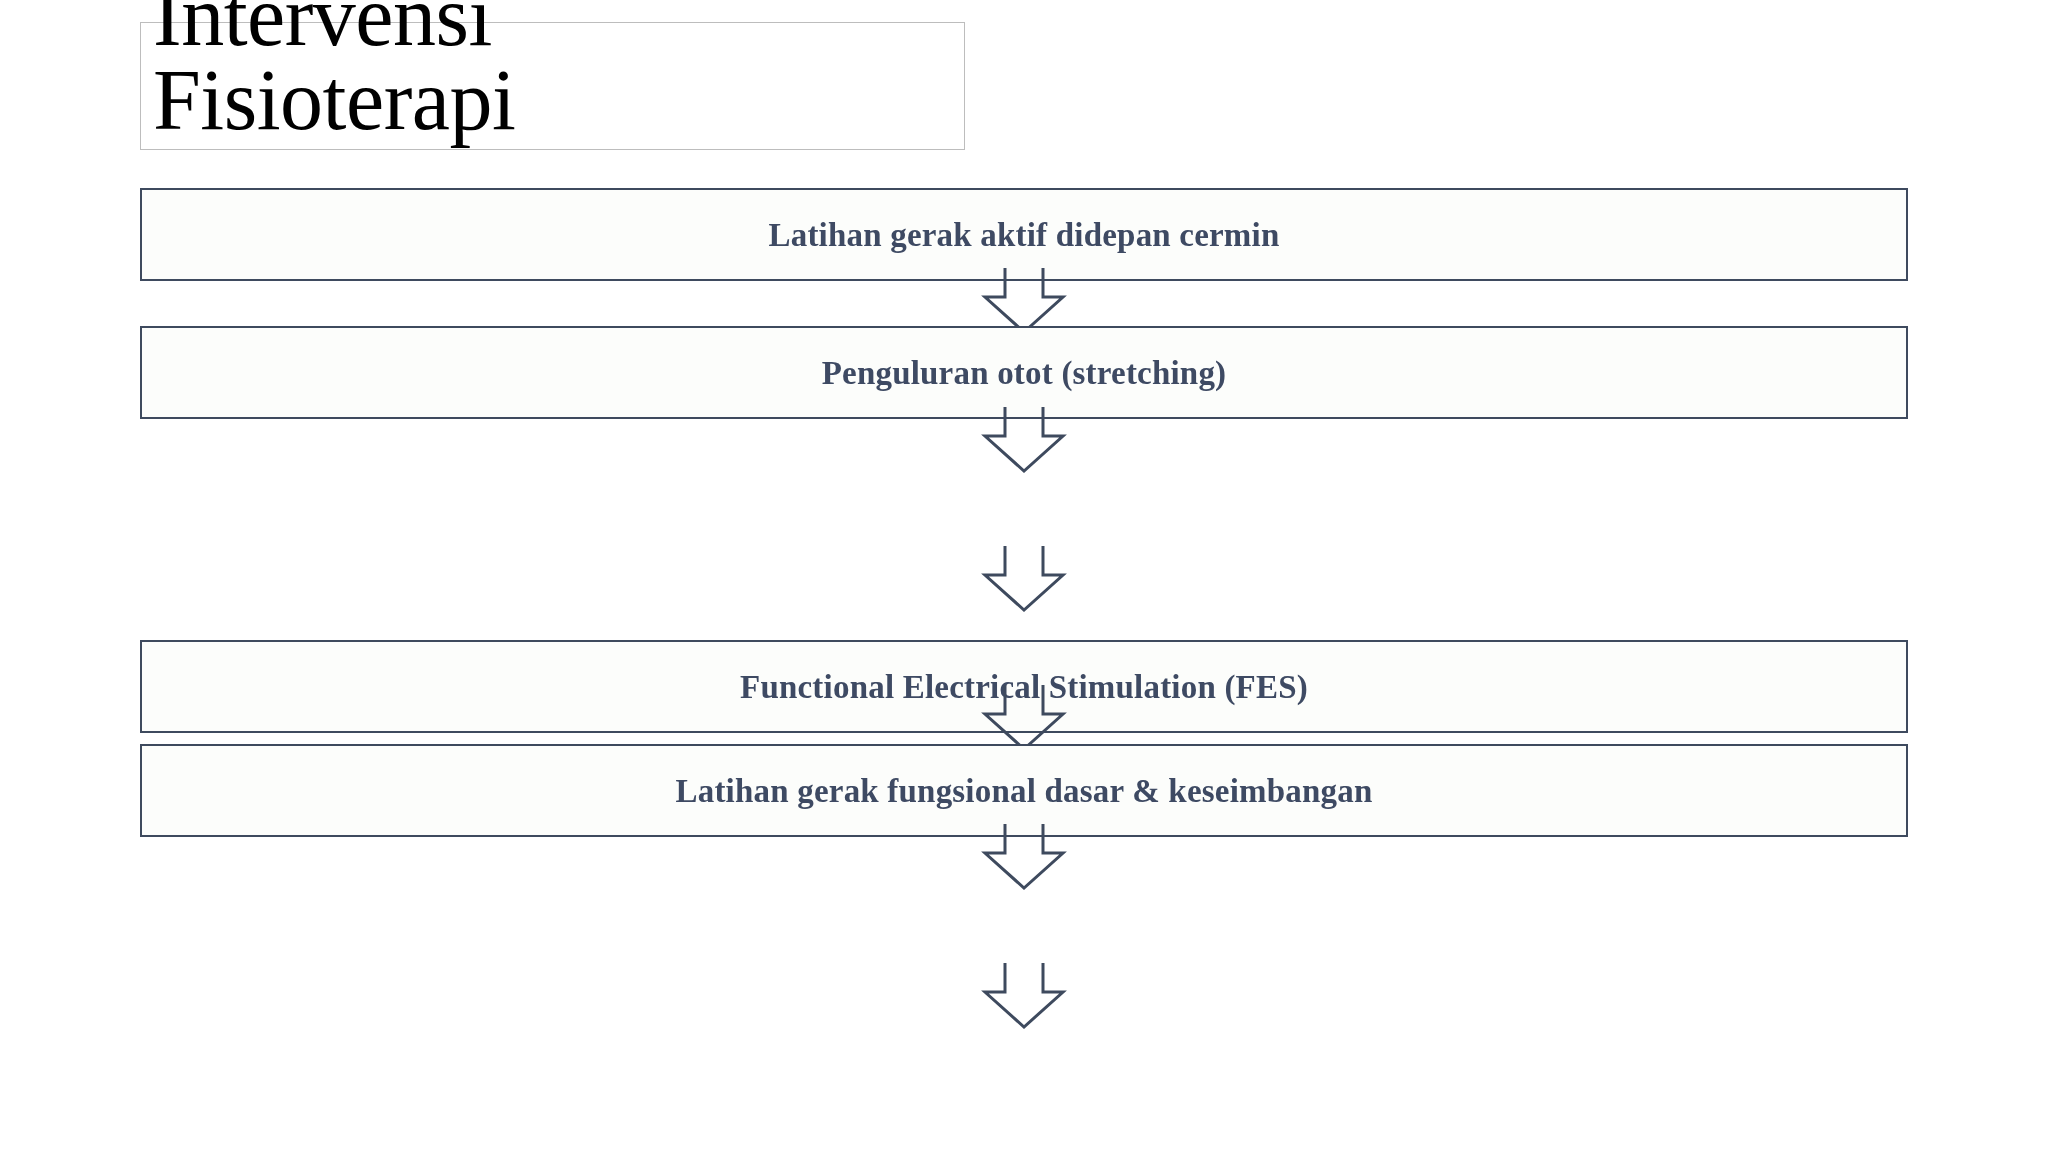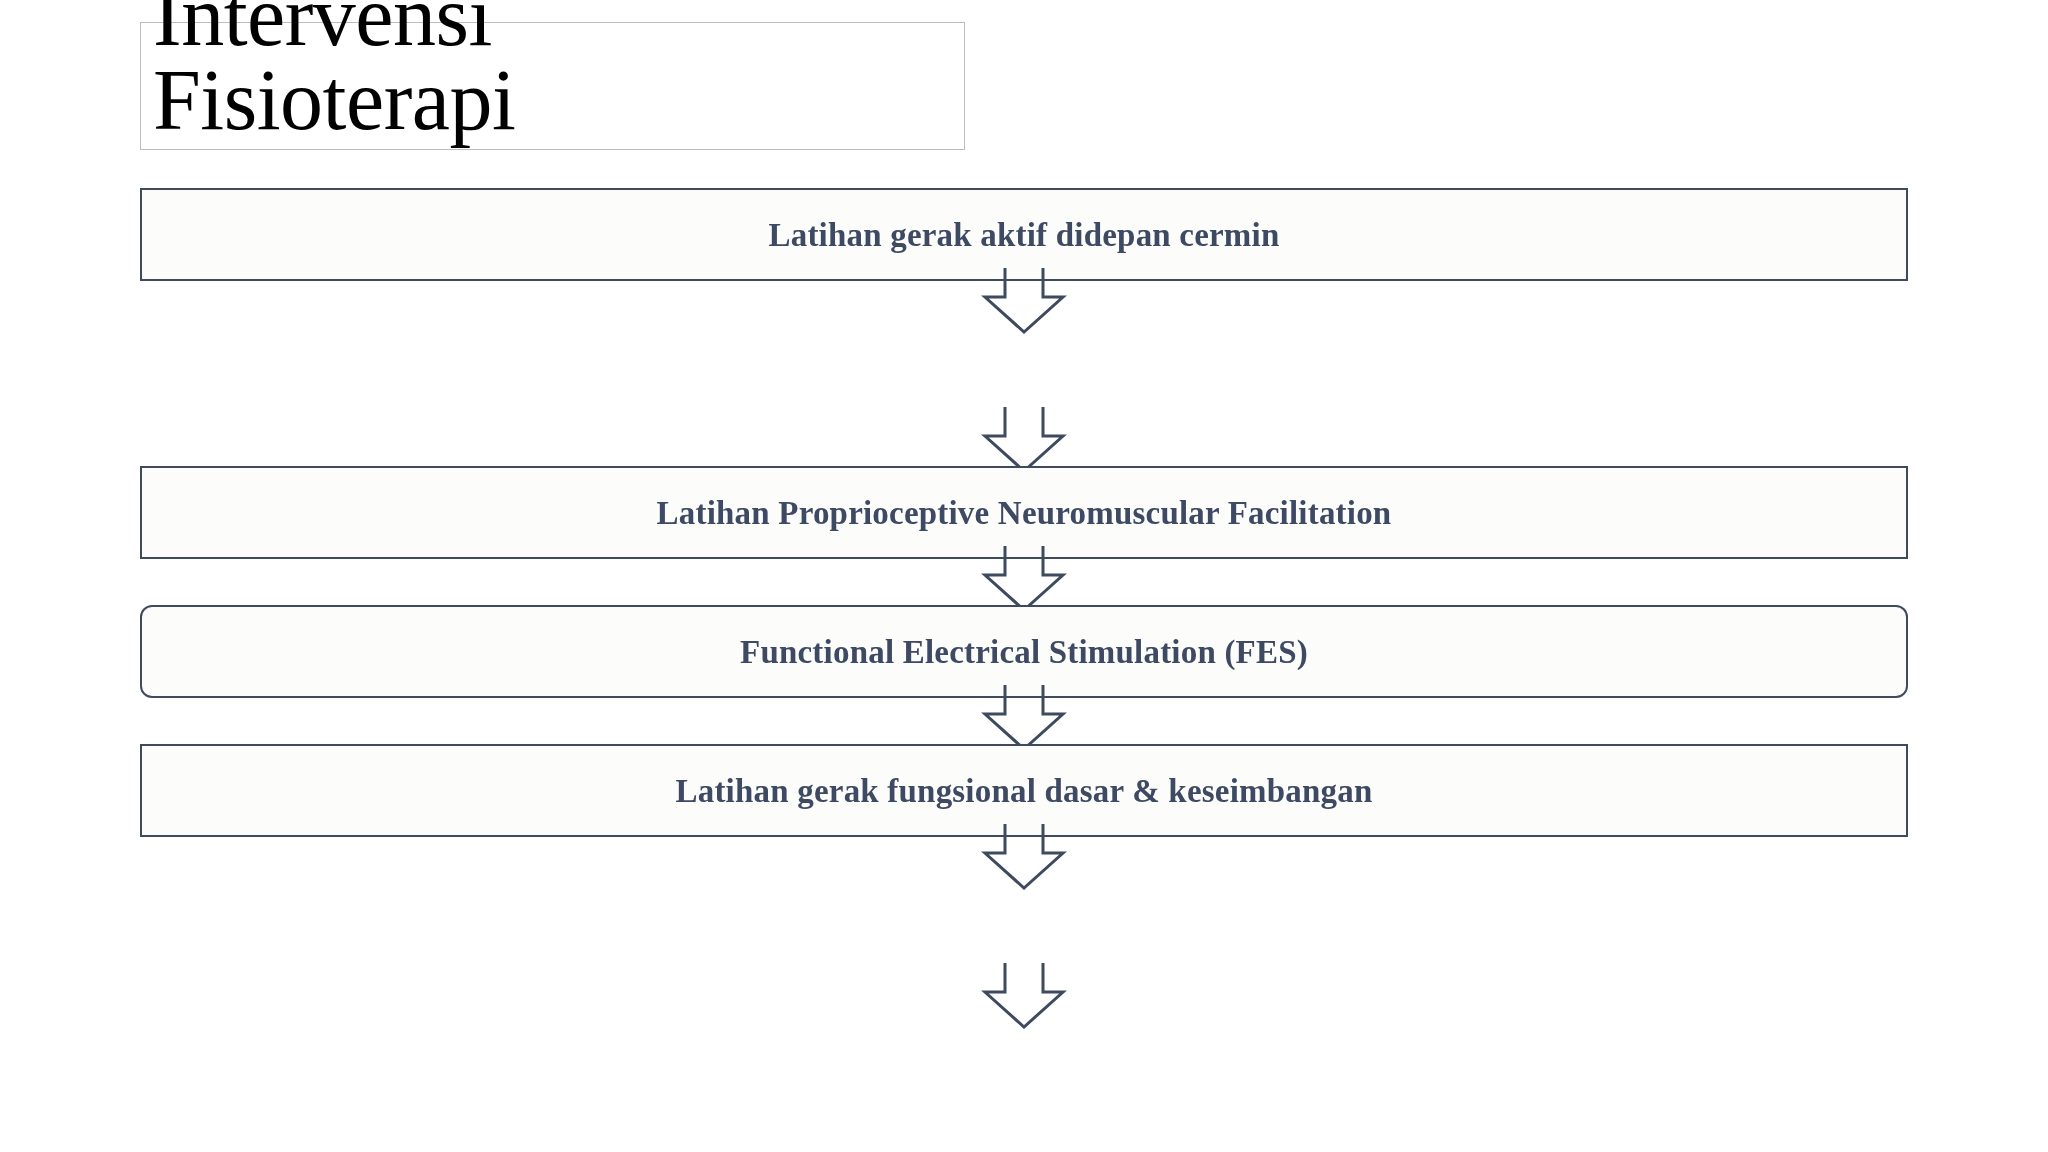--- a/index.html
+++ b/index.html
@@ -77,21 +77,21 @@
     line-height: 38px;
     color: #3e4a63;
     text-align: center;
     letter-spacing: 0.2px;
     white-space: nowrap;
   }
 
   .flow-box.r0 { top: 188px; }
   .flow-box.r1 { top: 326px; }
   .flow-box.r2 { top: 466px; }
-  .flow-box.r3 { top: 605px; border-radius: 12px; }
+  .flow-box.r3 { top: 640px; }
   .flow-box.r4 { top: 744px; }
   .flow-box.r5 { top: 883px; }
   .flow-box.r6 { top: 1022px; }
 
   
   .arrow {
     position: absolute;
     left: 975px;
     width: 98px;
     height: 66px;
@@ -119,30 +119,30 @@
     <div class="flow-box r0">
       <span class="label">Latihan gerak aktif didepan cermin</span>
     </div>
 
     <div class="arrow a0">
       <svg viewBox="0 0 98 66" xmlns="http://www.w3.org/2000/svg">
         <path d="M 30 -10 L 30 29 L 10 29 L 49 64 L 88 29 L 68 29 L 68 -10" fill="none" stroke="#3e4a5e" stroke-width="3" stroke-linejoin="miter"></path>
       </svg>
     </div>
 
+    <div class="flow-box r1">
+      <span class="label">Penguluran otot (stretching)</span>
+    </div>
 
     <div class="arrow a1">
       <svg viewBox="0 0 98 66" xmlns="http://www.w3.org/2000/svg">
         <path d="M 30 -10 L 30 29 L 10 29 L 49 64 L 88 29 L 68 29 L 68 -10" fill="none" stroke="#3e4a5e" stroke-width="3" stroke-linejoin="miter"></path>
       </svg>
     </div>
 
-    <div class="flow-box r2">
-      <span class="label">Latihan Proprioceptive Neuromuscular Facilitation</span>
-    </div>
 
     <div class="arrow a2">
       <svg viewBox="0 0 98 66" xmlns="http://www.w3.org/2000/svg">
         <path d="M 30 -10 L 30 29 L 10 29 L 49 64 L 88 29 L 68 29 L 68 -10" fill="none" stroke="#3e4a5e" stroke-width="3" stroke-linejoin="miter"></path>
       </svg>
     </div>
 
     <div class="flow-box r3">
       <span class="label">Functional Electrical Stimulation (FES)</span>
     </div>

